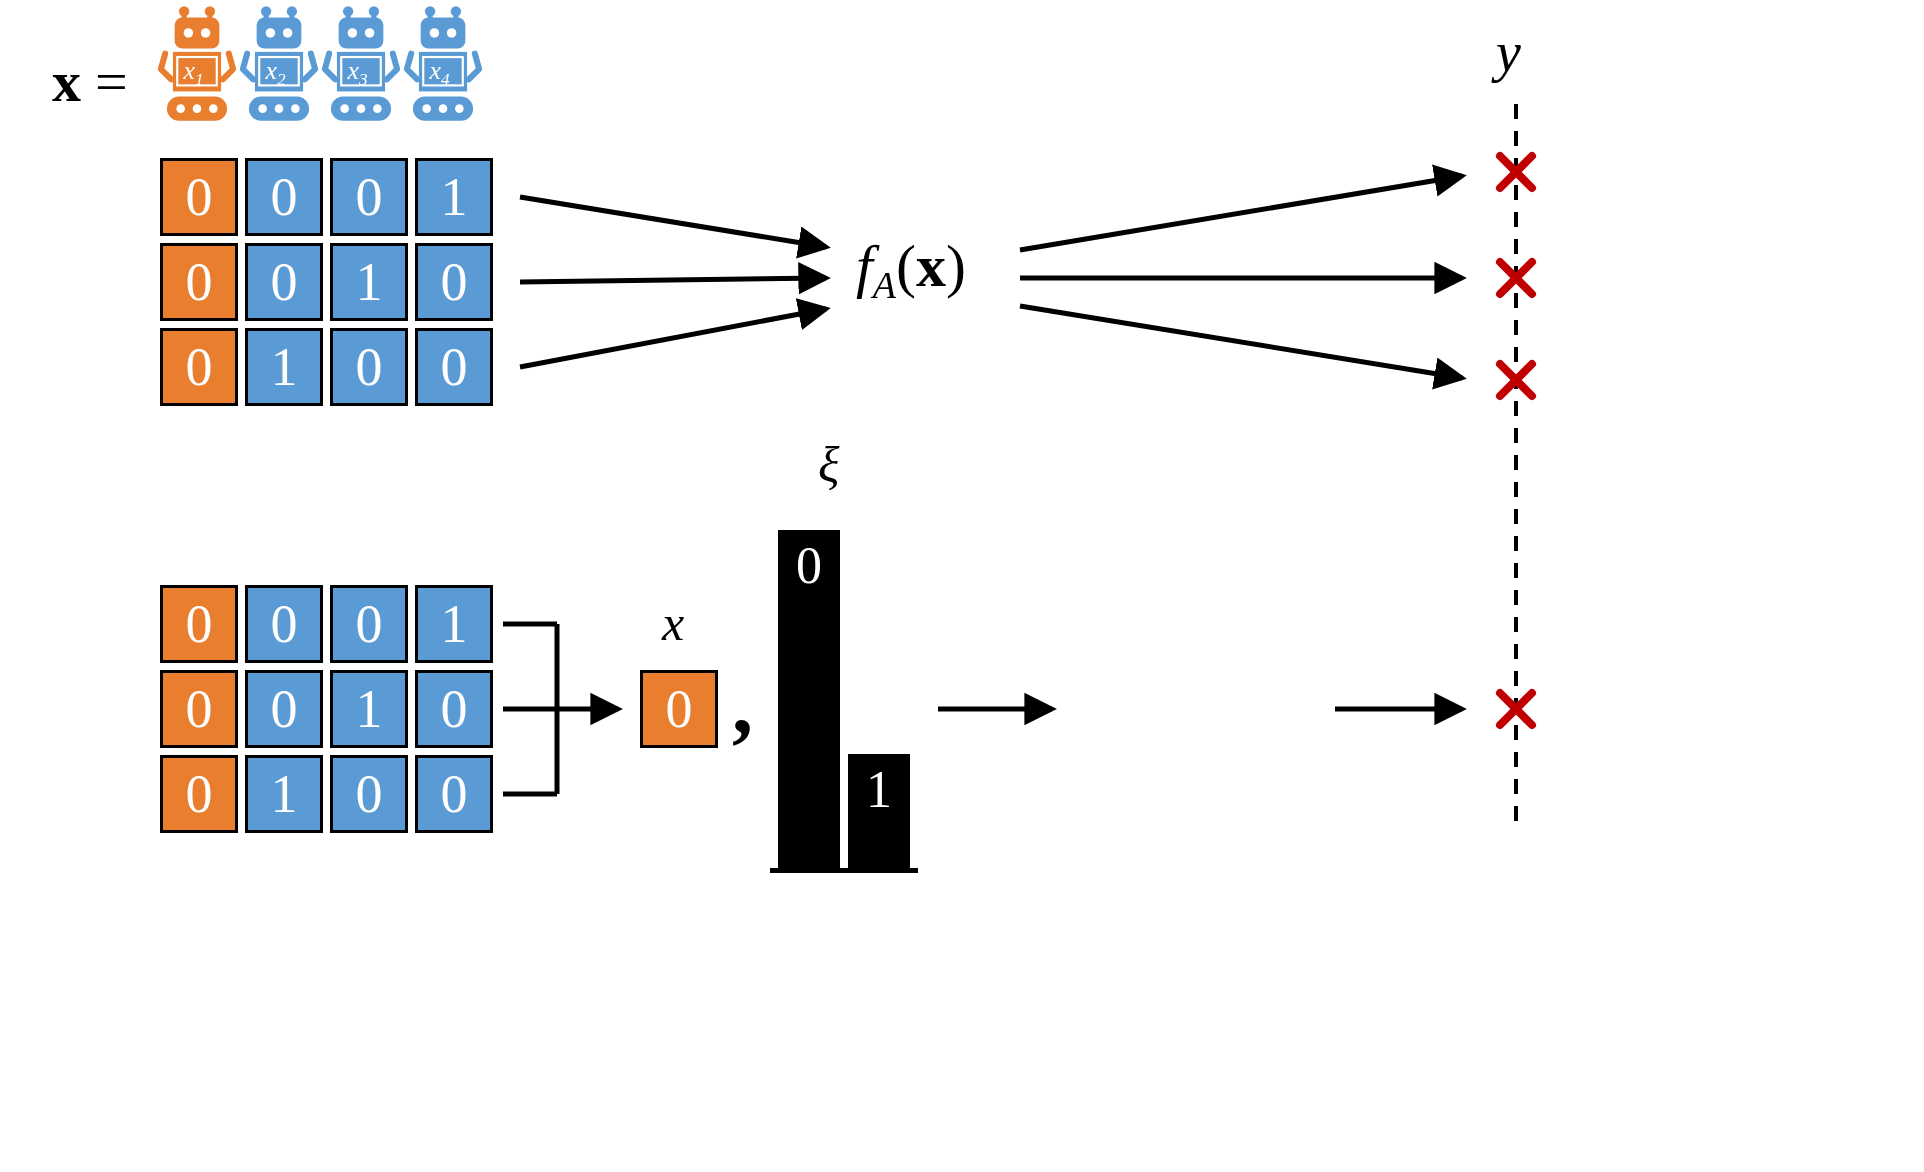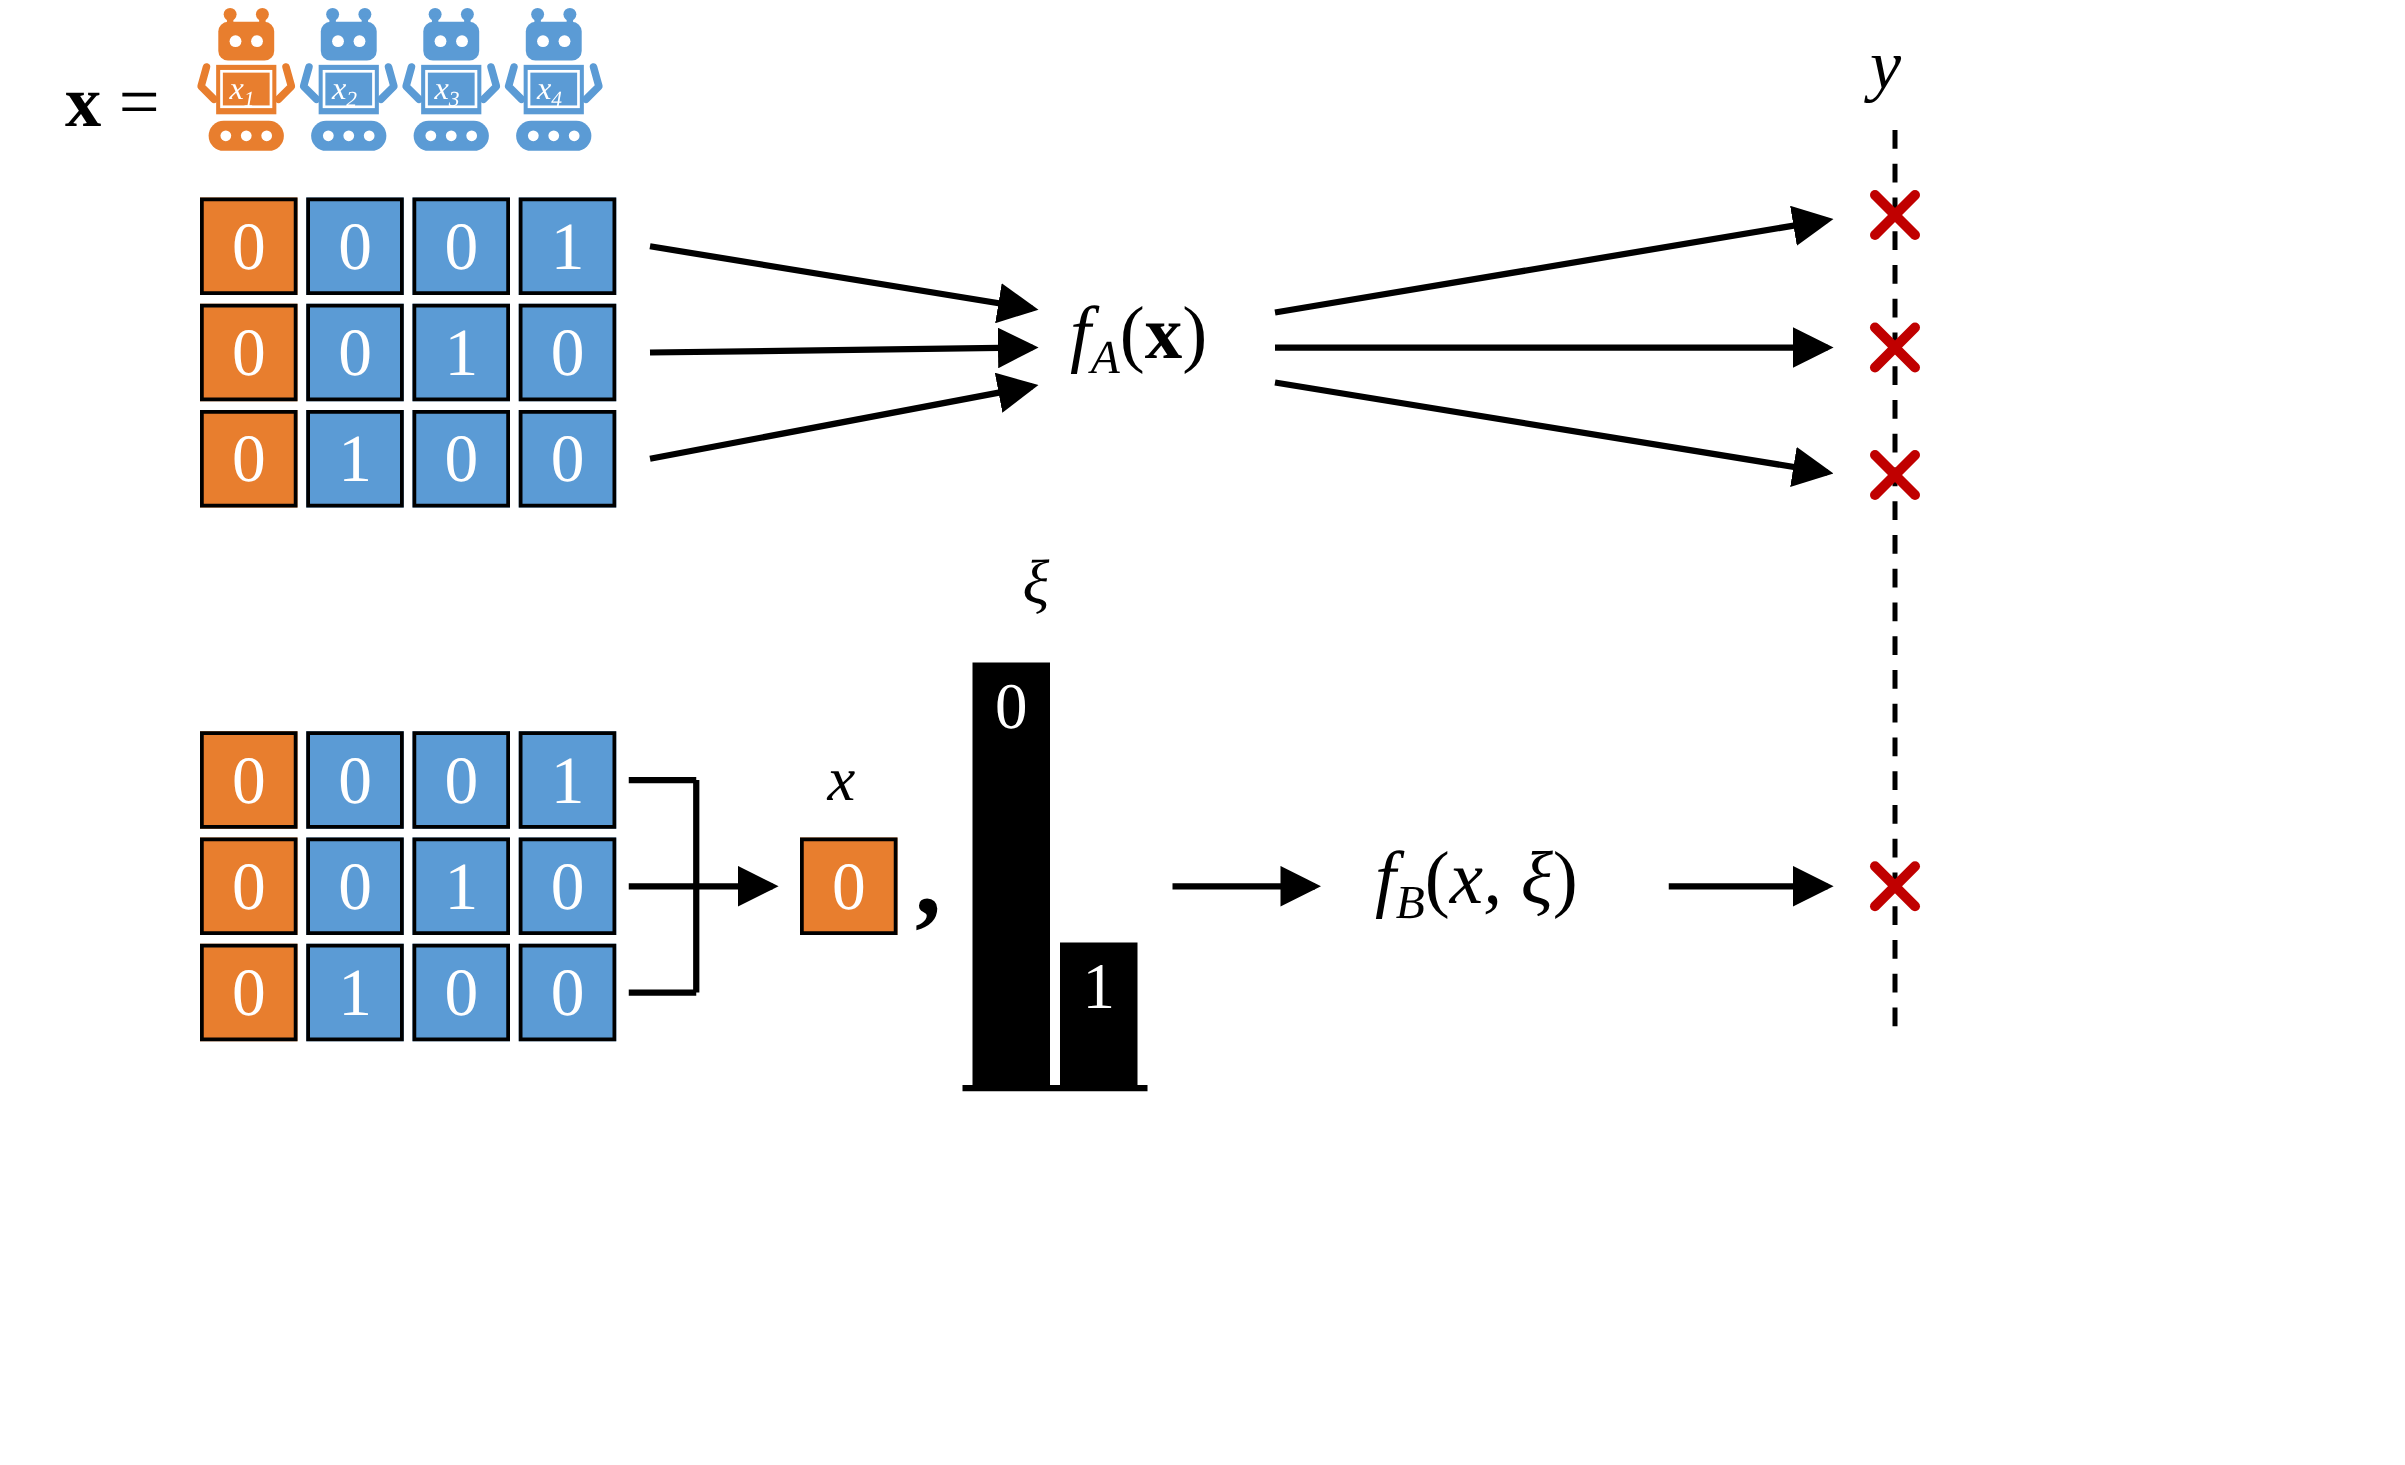--- a/index.html
+++ b/index.html
@@ -235,17 +235,14 @@
     <span class="it">ξ</span>
   </div>
   <div class="bar" style="left: 778px; height: 340px;">
     <span class="bar-val">0</span>
   </div>
   <div class="bar" style="left: 848px; height: 116px;">
     <span class="bar-val">1</span>
   </div>
   <div class="baseline" style="left:770px;top:868px;width:148px;height:5px;"></div>
 
-  <div class="math fn" style="left:1100px;top:668px;">
-    <span class="it">f</span><span class="sub">B</span><span>(</span><span class="it">x, ξ</span><span>)</span>
-  </div>
 
 </div>
 
 </body></html>

